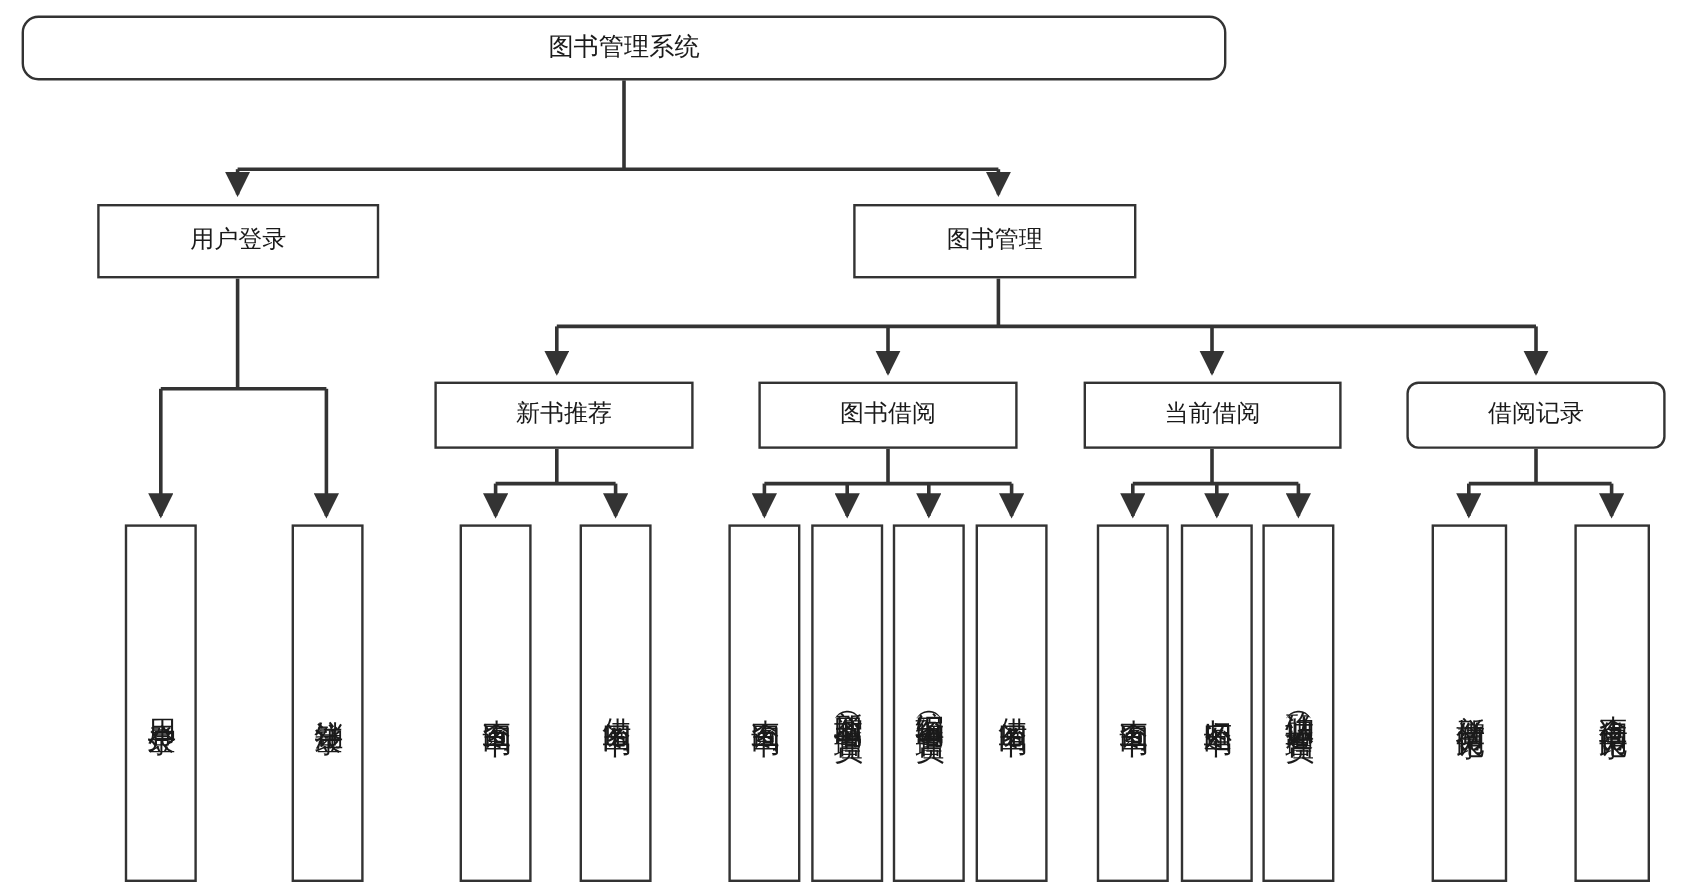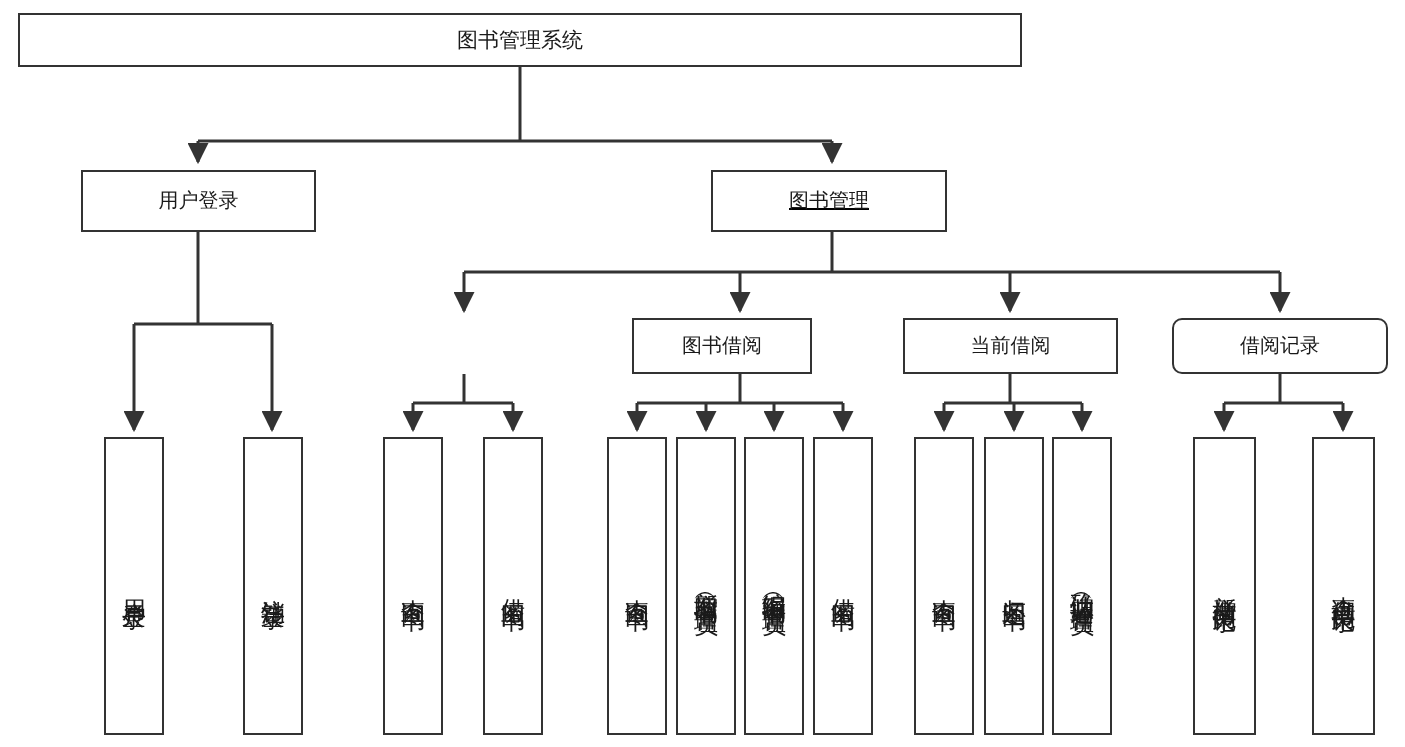--- a/index.html
+++ b/index.html
@@ -65,32 +65,35 @@
       <path d="M 1014 403 L 1014 430" marker-end="url(#arrow)"></path>
       <path d="M 1082 403 L 1082 430" marker-end="url(#arrow)"></path>
 
       <path d="M 1280 374 L 1280 403"></path>
       <path d="M 1224 403 L 1343 403"></path>
       <path d="M 1224 403 L 1224 430" marker-end="url(#arrow)"></path>
       <path d="M 1343 403 L 1343 430" marker-end="url(#arrow)"></path>
     </g>
   </svg>
 
-  <div class="node h" style="left:18px;top:13px;width:1004px;height:54px;">
+  <div class="node h" style="left:18px;top:13px;width:1004px;height:54px;border-radius:14px;">
     <span class="lbl">图书管理系统</span>
   </div>
 
   <div class="node lvl2" style="left:81px;top:170px;width:235px;height:62px;">
     <span class="lbl">用户登录</span>
   </div>
-  <div class="node lvl2" style="left:711px;top:170px;width:236px;height:62px;text-decoration:underline;">
+  <div class="node lvl2" style="left:711px;top:170px;width:236px;height:62px;">
     <span class="lbl">图书管理</span>
   </div>
 
-  <div class="node lvl2" style="left:632px;top:318px;width:180px;height:56px;justify-content:center;">
+  <div class="node lvl2" style="left:362px;top:318px;width:216px;height:56px;">
+    <span class="lbl">新书推荐</span>
+  </div>
+  <div class="node lvl2" style="left:632px;top:318px;width:216px;height:56px;justify-content:center;">
     <span class="lbl">图书借阅</span>
   </div>
   <div class="node lvl2" style="left:903px;top:318px;width:215px;height:56px;">
     <span class="lbl">当前借阅</span>
   </div>
   <div class="node lvl2" style="left:1172px;top:318px;width:216px;height:56px;border-radius:10px;">
     <span class="lbl">借阅记录</span>
   </div>
 
   <div class="node leaf" style="left:104px;top:437px;width:60px;height:298px;">

